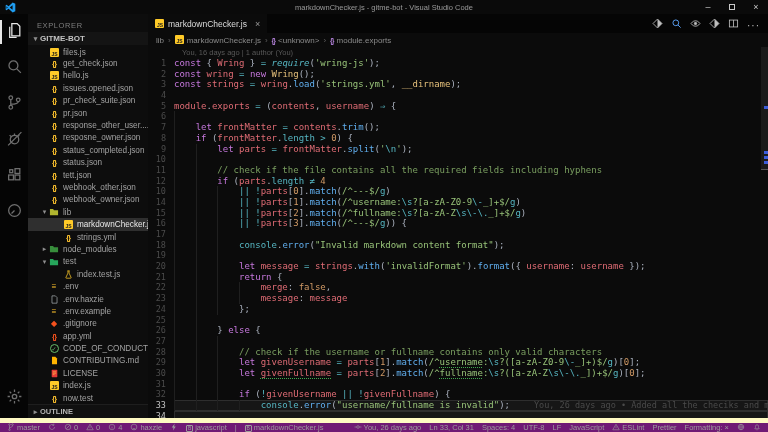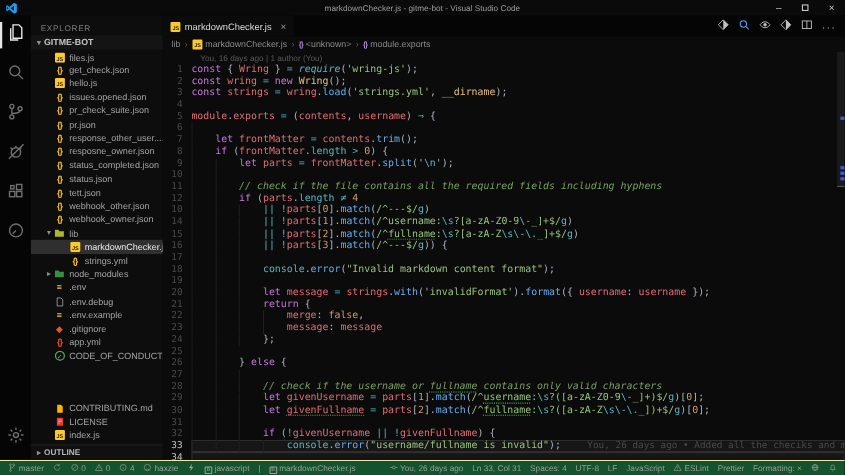--- a/index.html
+++ b/index.html
@@ -65,34 +65,34 @@
   .indent-guide { display:inline-block; width:4ch; height:10.7px; border-left:1px solid #1f1f1f; vertical-align:top; }
   .tk-kw  { color:#c678dd; }
   .tk-var { color:#e06c75; }
   .tk-fn  { color:#61afef; }
   .tk-fnb { color:#56b6c2; font-style:italic; }
   .tk-str { color:#98c379; }
   .tk-cls { color:#e5c07b; }
   .tk-num { color:#d19a66; }
   .tk-op  { color:#56b6c2; }
   .tk-pun { color:#abb2bf; }
-  .tk-cmt { color:#7a9f60; font-style:italic; }
+  .tk-cmt { color:#7a9f60; }
   .tk-rx  { color:#98c379; }
   .tk-esc { color:#56b6c2; }
   .tk-sup { color:#56b6c2; }
   .tk-prop{ color:#56b6c2; }
   .sq { text-decoration:underline dotted #3faa4f; text-decoration-thickness:1px; text-underline-offset:2px; }
   .tk-blame { color:#4a4a4a; margin-left:24px; font-size:8.5px; }
 
   .scrollbar { position:absolute; top:0; right:0; bottom:0; width:7px; }
   .thumb { position:absolute; top:0; right:0; width:7px; height:123px; background:rgba(120,120,120,.14); border-bottom:1px solid #555; }
   .ruler-mark { position:absolute; right:0; width:4px; height:3px; background:#3b5bd9; }
 
   
-  .statusbar { height:14px; background:#14532d; border-top:1px solid #fef9c3; display:flex; align-items:center;
+  .statusbar { height:14px; background:#701a75; border-top:5px solid #fef9c3; display:flex; align-items:center;
     padding:0 7px; font-size:7.5px; color:#9c9c9c; }
   .status-group { display:flex; align-items:center; gap:8px; white-space:nowrap; }
   .status-right { margin-left:auto; }
   .status-item { display:flex; align-items:center; gap:2px; }
   .status-item svg { width:8px; height:8px; }
   .bicon { display:inline-flex; align-items:center; justify-content:center; width:7px; height:7px;
     border:1px solid #9c9c9c; border-radius:1px; font-size:5px; line-height:5px; }
 </style>
 </head>
 <body>
@@ -275,33 +275,50 @@
         </div>
         <div class="tree-row" style="padding-left: 12px;">
           <span class="chev">▸</span>
           <span class="tree-icon">
             <svg viewBox="0 0 16 16" width="10">
               <path d="M1.5 3h5L8 5h6.5v8h-13z" fill="#388e3c"></path>
             </svg>
           </span>
           <span>node_modules</span>
         </div>
+        <div class="tree-row" style="padding-left: 12px;">
+          <span class="chev">▾</span>
+          <span class="tree-icon">
+            <svg viewBox="0 0 16 16" width="10">
+              <path d="M1.5 3h5L8 5h6.5v8h-13z" fill="#26a65b"></path>
+            </svg>
+          </span>
+          <span>test</span>
+        </div>
+        <div class="tree-row" style="padding-left: 35px;">
+          <span class="tree-icon">
+            <svg viewBox="0 0 16 16" width="9" fill="none" stroke="#ffca28" stroke-width="1.3">
+              <path d="M6 1.5h4M7 1.5v4L3.5 13a1.1 1.1 0 0 0 1 1.6h7a1.1 1.1 0 0 0 1-1.6L9 5.5v-4"></path>
+            </svg>
+          </span>
+          <span>index.test.js</span>
+        </div>
         <div class="tree-row" style="padding-left: 21px;">
           <span class="tree-icon">
             <span style="color:#fbc02d;font-size:8px">≡</span>
           </span>
           <span>.env</span>
         </div>
         <div class="tree-row" style="padding-left: 21px;">
           <span class="tree-icon">
             <svg viewBox="0 0 16 16" width="9" fill="none" stroke="#cfd8dc">
               <path d="M3.5 1.5h6l3 3v10h-9z"></path>
             </svg>
           </span>
-          <span>.env.debug</span>
+          <span>.env.haxzie</span>
         </div>
         <div class="tree-row" style="padding-left: 21px;">
           <span class="tree-icon">
             <span style="color:#fbc02d;font-size:8px">≡</span>
           </span>
           <span>.env.example</span>
         </div>
         <div class="tree-row" style="padding-left: 21px;">
           <span class="tree-icon">
             <span style="color:#f4511e;font-size:8px">◆</span>
@@ -313,21 +330,21 @@
             <span class="fi-braces" style="color:#f4511e">{}</span>
           </span>
           <span>app.yml</span>
         </div>
         <div class="tree-row" style="padding-left: 21px;">
           <span class="tree-icon">
             <span class="fi-check">✓</span>
           </span>
           <span>CODE_OF_CONDUCT.md</span>
         </div>
-        <div class="tree-row" style="padding-left: 21px; margin-top: 35px;">
+        <div class="tree-row" style="padding-left: 21px;">
           <span class="tree-icon">
             <svg viewBox="0 0 16 16" width="9">
               <path d="M3.5 1.5h6l3 3v10h-9z" fill="#ffb300"></path>
             </svg>
           </span>
           <span>CONTRIBUTING.md</span>
         </div>
         <div class="tree-row" style="padding-left: 21px;">
           <span class="tree-icon">
             <svg viewBox="0 0 16 16" width="9">

